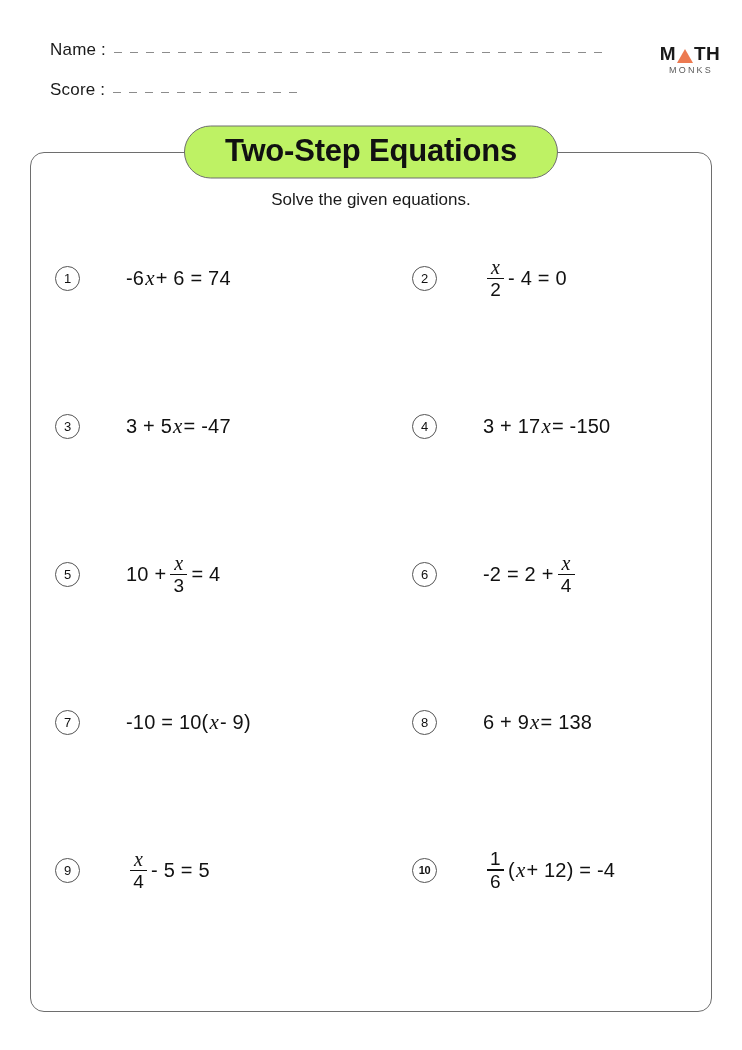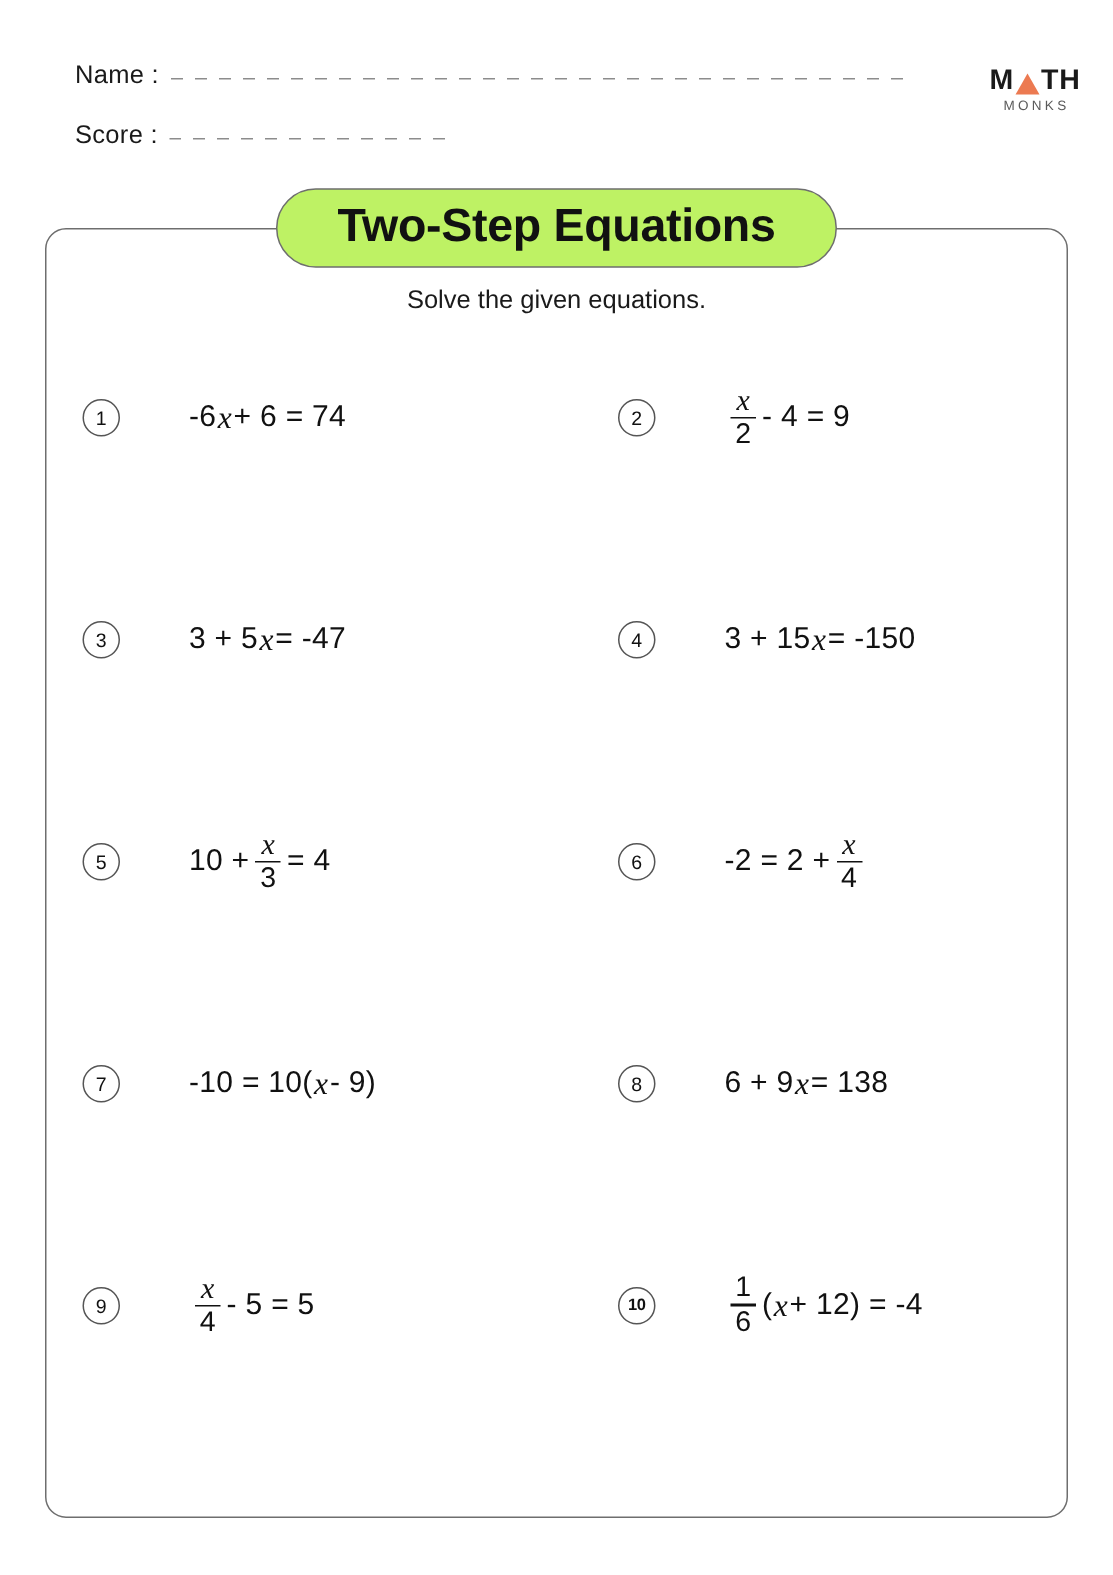--- a/index.html
+++ b/index.html
@@ -247,38 +247,38 @@
       </span>
     </div>
     <div class="prob col-right">
       <span class="num-circle">2</span>
       <span class="eq">
         <span class="frac">
           <span class="top"><span class="var">x</span></span>
           <span class="bar"></span>
           <span class="bot">2</span>
         </span>
-          <span> - 4 = 9</span>
+          <span> - 4 = 0</span>
       </span>
     </div>
   </div>
 
   <div class="prob-row">
     <div class="prob col-left">
       <span class="num-circle">3</span>
       <span class="eq">
         <span>3 + 5</span>
           <span class="var">x</span>
           <span> = -47</span>
       </span>
     </div>
     <div class="prob col-right">
       <span class="num-circle">4</span>
       <span class="eq">
-        <span>3 + 15</span>
+        <span>3 + 17</span>
           <span class="var">x</span>
           <span> = -150</span>
       </span>
     </div>
   </div>
 
   <div class="prob-row">
     <div class="prob col-left">
       <span class="num-circle">5</span>
       <span class="eq">

